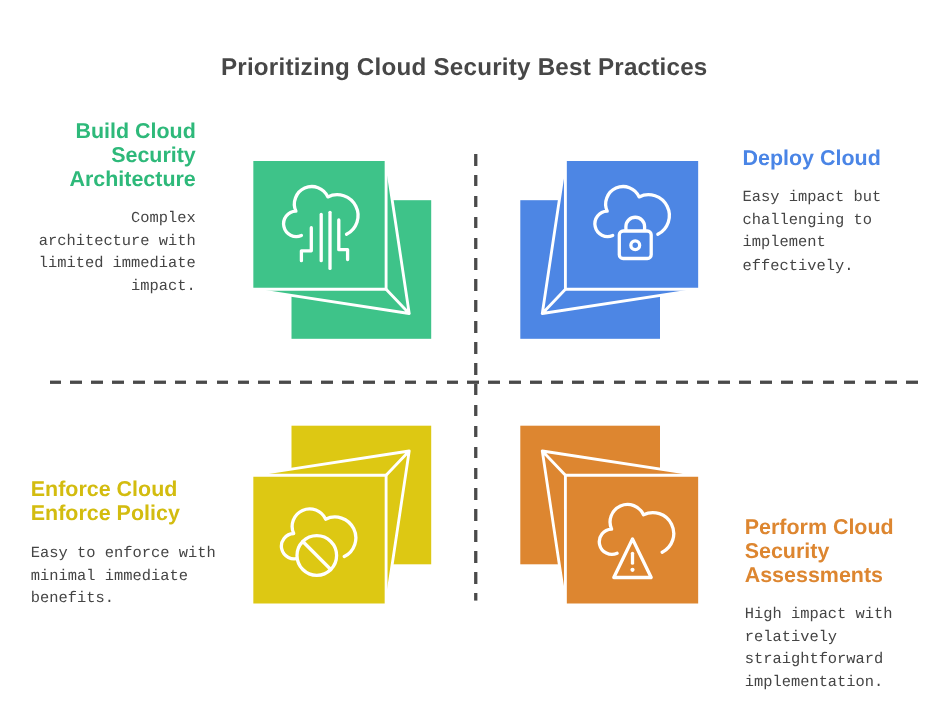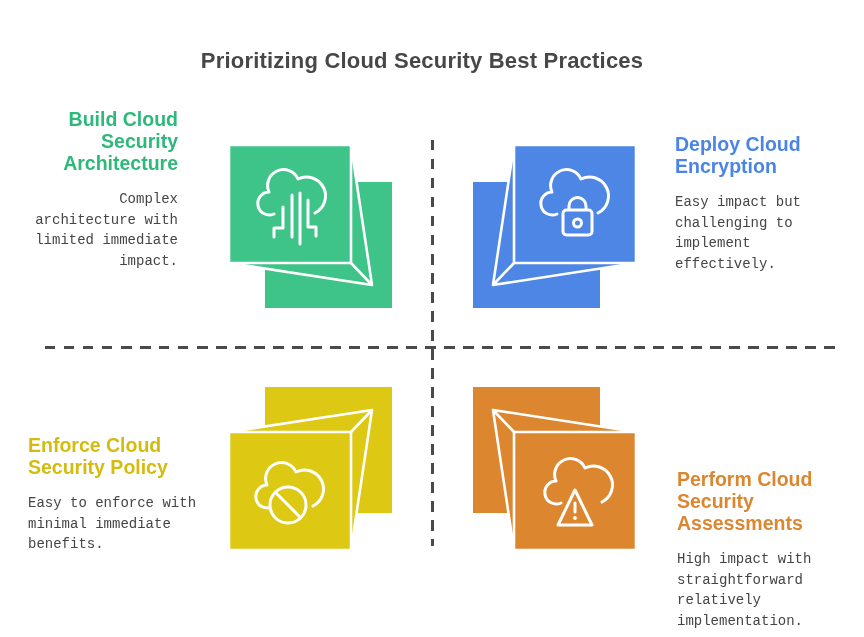--- a/index.html
+++ b/index.html
@@ -68,21 +68,20 @@
       <path d="M26,41 V62 H17 V71"></path>
       <path d="M35,29 V71"></path>
       <path d="M43,27 V78"></path>
       <path d="M51,34 V61 H59 V70"></path>
     </g>
   </svg>
 
   <div class="quad-text" style="left:675px;top:133px;width:168px;text-align:left">
     <div class="q-heading" style="color: rgb(74, 133, 230);">
       <div>Deploy Cloud</div>
-      <div>Encryption</div>
     </div>
     <div class="q-desc">
       <div>Easy impact but</div>
       <div>challenging to</div>
       <div>implement</div>
       <div>effectively.</div>
     </div>
   </div>
 
   <svg class="cube-svg" style="left: 460px; top: 130px; --qc: #4d86e4;" viewBox="0 0 190 190">
@@ -97,21 +96,21 @@
       <path d="M17,48 A11.5,11.5 0 1 1 12,26 A15,15 0 0 1 41,13 A16,16 0 0 1 58,47"></path>
       <path d="M29,46 V40 A8.5,8.5 0 0 1 46,40 V46"></path>
       <rect class="badge" x="23" y="44" width="29" height="25" rx="3.5"></rect>
       <circle cx="37.5" cy="57" r="4"></circle>
     </g>
   </svg>
 
   <div class="quad-text" style="left:28px;top:434px;width:162px;text-align:left">
     <div class="q-heading" style="color: rgb(211, 188, 15);">
       <div>Enforce Cloud</div>
-      <div>Security Policy</div>
+      <div>Enforce Policy</div>
     </div>
     <div class="q-desc">
       <div>Easy to enforce with</div>
       <div>minimal immediate</div>
       <div>benefits.</div>
     </div>
   </div>
 
   <svg class="cube-svg" style="left: 215px; top: 375px; --qc: #ddc813;" viewBox="0 0 190 190">
     <g transform="translate(0,190) scale(1,-1)">
@@ -129,22 +128,22 @@
   </svg>
 
   <div class="quad-text" style="left:677px;top:434px;width:175px;text-align:left">
     <div class="q-heading" style="color: rgb(221, 134, 48); margin-top: 34px;">
       <div>Perform Cloud</div>
       <div>Security</div>
       <div>Assessments</div>
     </div>
     <div class="q-desc">
       <div>High impact with</div>
+      <div>relatively</div>
       <div>straightforward</div>
-      <div>relatively</div>
       <div>implementation.</div>
     </div>
   </div>
 
   <svg class="cube-svg" style="left: 460px; top: 375px; --qc: #dd8630;" viewBox="0 0 190 190">
     <g transform="translate(190,190) scale(-1,-1)">
       <rect class="face" x="50" y="52" width="127" height="126"></rect>
       <polygon class="face" points="136,15 157,155 136,133"></polygon>
       <polygon class="face" points="14,133 157,155 136,133"></polygon>
       <path class="edge" d="M136,15 L157,155 M14,133 L157,155 M136,133 L157,155"></path>

